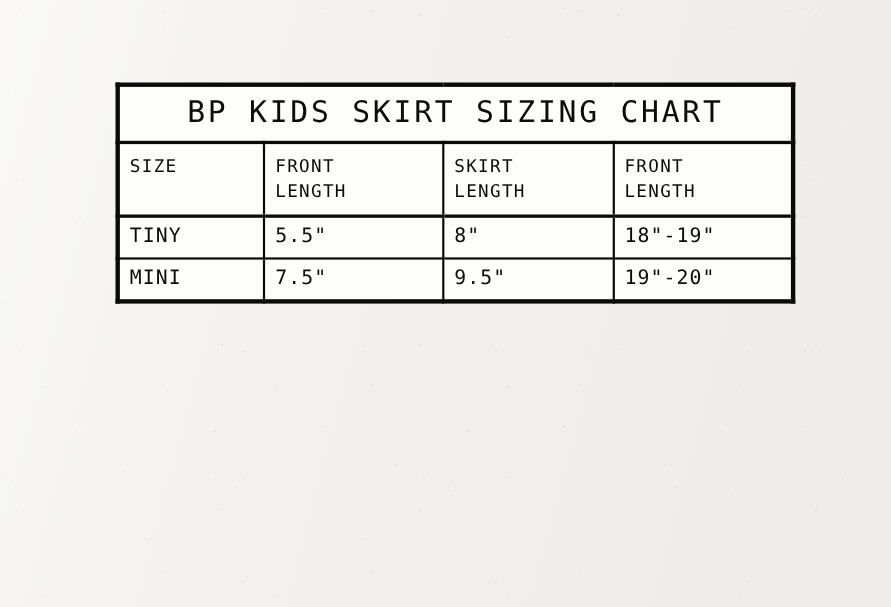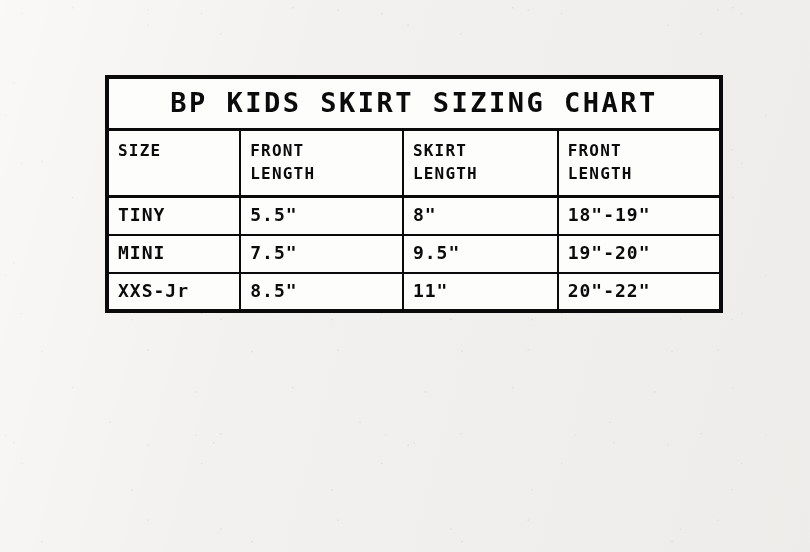--- a/index.html
+++ b/index.html
@@ -54,21 +54,21 @@
     border-collapse: collapse;
     width: 100%;
     background: #fdfdfb;
     border: 4px solid #0a0a0a;
     table-layout: fixed;
   }
   table.size-chart td, table.size-chart th {
     border: 2px solid #0a0a0a;
     padding: 0;
     color: #0b0b0b;
-    font-weight: bold;
+    font-weight: normal;
     text-align: left;
     vertical-align: top;
   }
   .chart-title-cell {
     border-bottom: 3px solid #0a0a0a !important;
     text-align: center !important;
     padding: 8px 0 10px 0 !important;
     font-size: 27px;
     letter-spacing: 2.5px;
   }
@@ -133,21 +133,15 @@
         <td class="body-cell">5.5"</td>
         <td class="body-cell">8"</td>
         <td class="body-cell">18"-19"</td>
       </tr>
       <tr>
         <td class="body-cell">MINI</td>
         <td class="body-cell">7.5"</td>
         <td class="body-cell">9.5"</td>
         <td class="body-cell">19"-20"</td>
       </tr>
-      <tr>
-        <td class="body-cell">XXS-Jr</td>
-        <td class="body-cell">8.5"</td>
-        <td class="body-cell">11"</td>
-        <td class="body-cell">20"-22"</td>
-      </tr>
     </tbody>
   </table>
 </div>
 
 </body></html>

